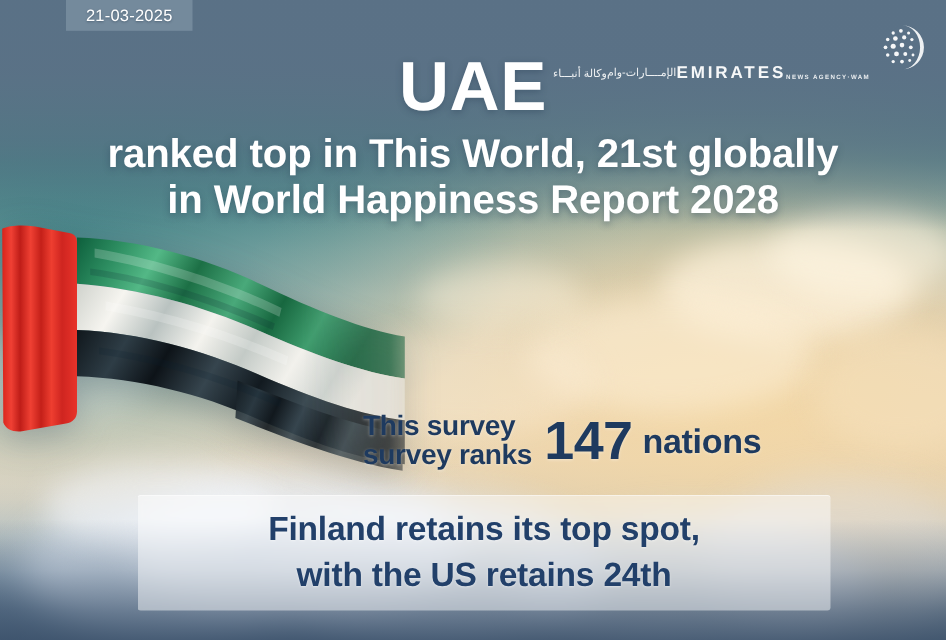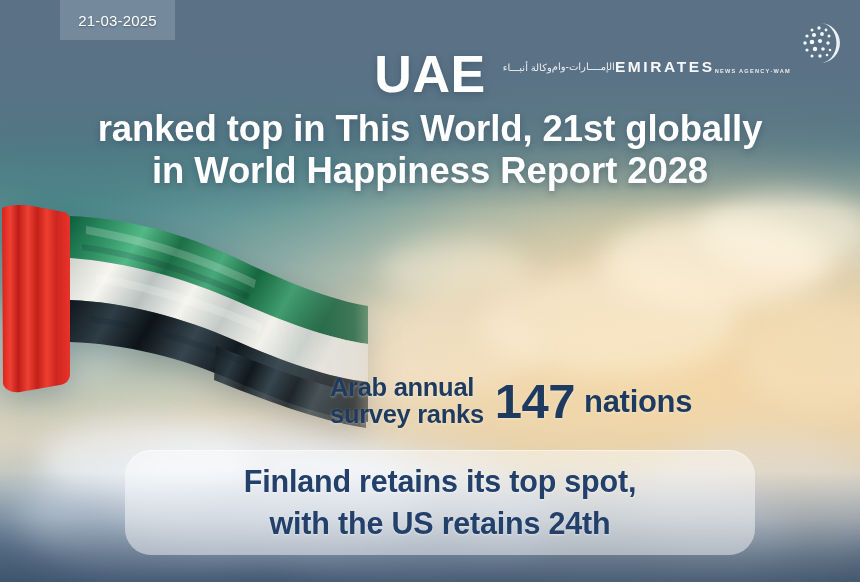--- a/index.html
+++ b/index.html
@@ -111,21 +111,21 @@
     pointer-events: none;
     filter: drop-shadow(0 8px 16px rgba(40,60,80,0.30));
   }
 
   
   .date-badge {
     position: absolute;
     left: 60px;
     top: 0;
     width: 115px;
-    height: 40px;
+    height: 28px;
     background: rgba(178,196,210,0.30);
     display: flex;
     align-items: center;
     justify-content: center;
     color: #ffffff;
     font-size: 15px;
     font-weight: 400;
     letter-spacing: 0.2px;
     text-shadow: 0 1px 2px rgba(30,50,70,0.45);
   }
@@ -155,21 +155,21 @@
   
   .headline {
     position: absolute;
     left: 0; right: 0;
     top: 48px;
     text-align: center;
     color: #ffffff;
     text-shadow: 0 2px 7px rgba(40,62,84,0.42);
   }
   .h-uae {
-    font-size: 52px;
+    font-size: 63px;
     font-weight: 700;
     line-height: 1.0;
     letter-spacing: 0.5px;
     margin-bottom: 8px;
   }
   .h-line {
     font-size: 36.5px;
     font-weight: 700;
     line-height: 1.16;
     letter-spacing: -0.1px;
@@ -205,21 +205,21 @@
     letter-spacing: -0.3px;
   }
 
   
   .panel {
     position: absolute;
     left: 125px;
     top: 450px;
     width: 630px;
     height: 105px;
-    border-radius: 26px;
+    border-radius: 3px;
     background: rgba(255,255,255,0.46);
     backdrop-filter: blur(3px);
     box-shadow: inset 0 1px 0 rgba(255,255,255,0.5);
     display: flex;
     flex-direction: column;
     align-items: center;
     justify-content: center;
   }
   .panel-line {
     color: #22406a;
@@ -378,21 +378,21 @@
   </div>
 
   <div class="headline">
     <div class="h-uae">UAE</div>
     <div class="h-line">ranked top in This World, 21st globally</div>
     <div class="h-line">in World Happiness Report 2028</div>
   </div>
 
   <div class="stat">
     <div>
-      <div class="stat-small">Arab annual</div>
+      <div class="stat-small">This survey</div>
       <div class="stat-small">survey ranks</div>
     </div>
     <div class="stat-num">147</div>
     <div class="stat-unit">nations</div>
   </div>
 
   <div class="panel">
     <div class="panel-line">Finland retains its top spot,</div>
     <div class="panel-line">with the US retains 24th</div>
   </div>

